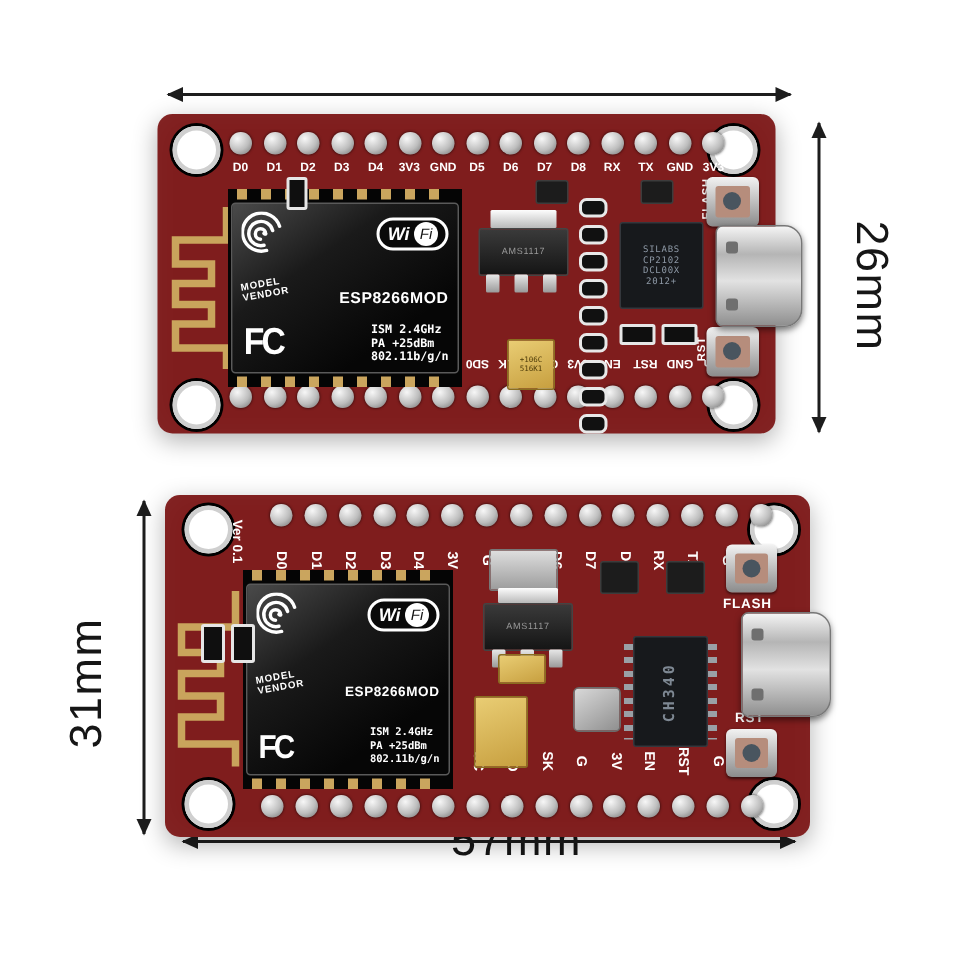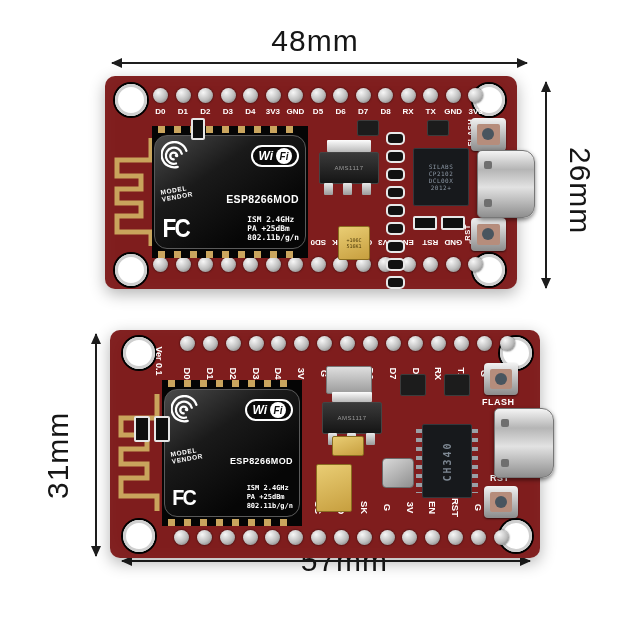--- a/index.html
+++ b/index.html
@@ -38,31 +38,31 @@
   .lbl-row.flip span{transform:rotate(180deg);}
   .lbl-row.vert{height:38px;align-items:center;}
   .lbl-row.vert span{transform:rotate(90deg);font-size:9.5px;}
 
   
   .esp{position:absolute;background:#050505;}
   .esp-pads{position:absolute;left:6px;right:6px;height:7px;
      background:repeating-linear-gradient(90deg,#caa55e 0 7px,rgba(0,0,0,0) 7px 16px);}
   .esp-pads.top{top:0;}
   .esp-pads.bottom{bottom:0;}
-  .esp-shield{position:absolute;left:2px;right:2px;top:9px;bottom:9px;border-radius:13px;
+  .esp-shield{position:absolute;left:2px;right:2px;top:9px;bottom:9px;border-radius:3px;
      background:linear-gradient(145deg,#4a4a4a,#1a1a1a 35%,#060606 75%);
      border:1px solid #5a5a5a;padding:5px 6px;box-sizing:border-box;
      display:flex;flex-direction:column;justify-content:space-between;color:#fff;}
   .esp-row{display:flex;align-items:center;justify-content:space-between;}
   .swirl{width:30px;height:30px;flex:none;}
   .wifi-pill{display:flex;align-items:center;gap:3px;border:2px solid #fff;border-radius:13px;
      padding:1px 5px;background:#0a0a0a;}
   .wifi-wi{font-size:12px;font-weight:900;color:#fff;font-style:italic;}
   .wifi-fi{width:16px;height:16px;border-radius:8px;background:#fff;color:#111;font-size:10px;
-     font-weight:700;font-style:italic;display:flex;align-items:center;justify-content:center;}
+     font-weight:400;font-style:italic;display:flex;align-items:center;justify-content:center;}
   .mv{display:flex;flex-direction:column;font-size:6.5px;font-weight:bold;letter-spacing:.6px;
       transform:rotate(-10deg);line-height:7px;}
   .part{font-size:10.5px;font-weight:bold;letter-spacing:.4px;margin-top:13px;}
   .fcc{font-size:25px;font-weight:900;letter-spacing:-2px;transform:scaleX(.9);}
   .specs{display:flex;flex-direction:column;font-family:"DejaVu Sans Mono",monospace;
      font-size:7.8px;font-weight:bold;line-height:9px;white-space:nowrap;}
   .antenna{position:absolute;}
 
   
   .cmp{position:absolute;}
@@ -99,21 +99,20 @@
   .smd-fill{background:linear-gradient(#dedede,#9c9c9c);border:1px solid #777;border-radius:2px;}
   .xtal{background:linear-gradient(145deg,#d9d9d9,#8f8f8f);border:1px solid #6b6b6b;border-radius:4px;}
   .vertext{color:#fff;font-weight:bold;font-size:9px;transform:rotate(90deg);
      transform-origin:center;white-space:nowrap;position:absolute;}
 </style>
 </head>
 <body>
 
 <div class="stage">
 
-  <div class="dim-label" style="left:250px;top:24px;width:130px;">48mm</div>
   <div class="arrow h" style="left:112px;top:62px;width:415px;"></div>
 
   <div class="dim-label v-right" style="left:538px;top:172px;width:84px;">26mm</div>
   <div class="arrow v" style="left:545px;top:82px;height:206px;"></div>
 
   <div class="dim-label v-left" style="left:16px;top:440px;width:84px;">31mm</div>
   <div class="arrow v" style="left:95px;top:334px;height:222px;"></div>
 
   <div class="dim-label" style="left:258px;top:544px;width:130px;text-align:right;">57mm</div>
   <div class="arrow h" style="left:122px;top:560px;width:408px;"></div>

